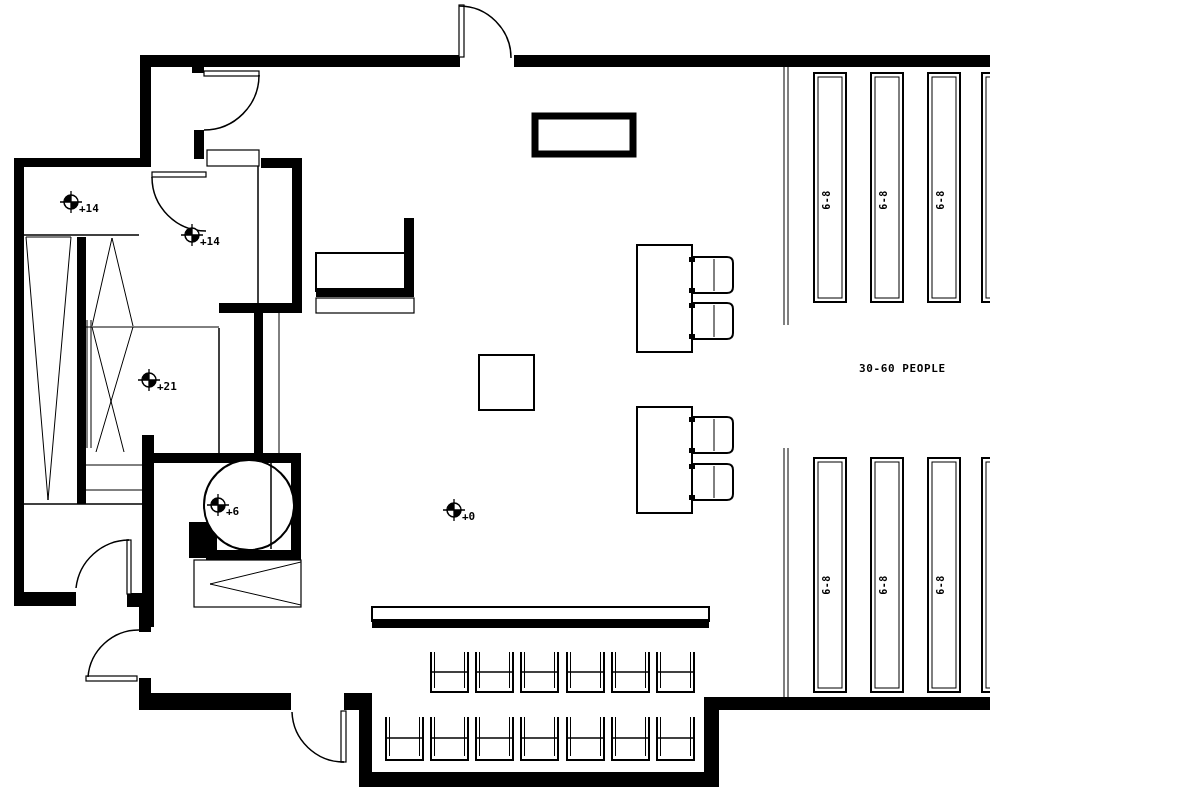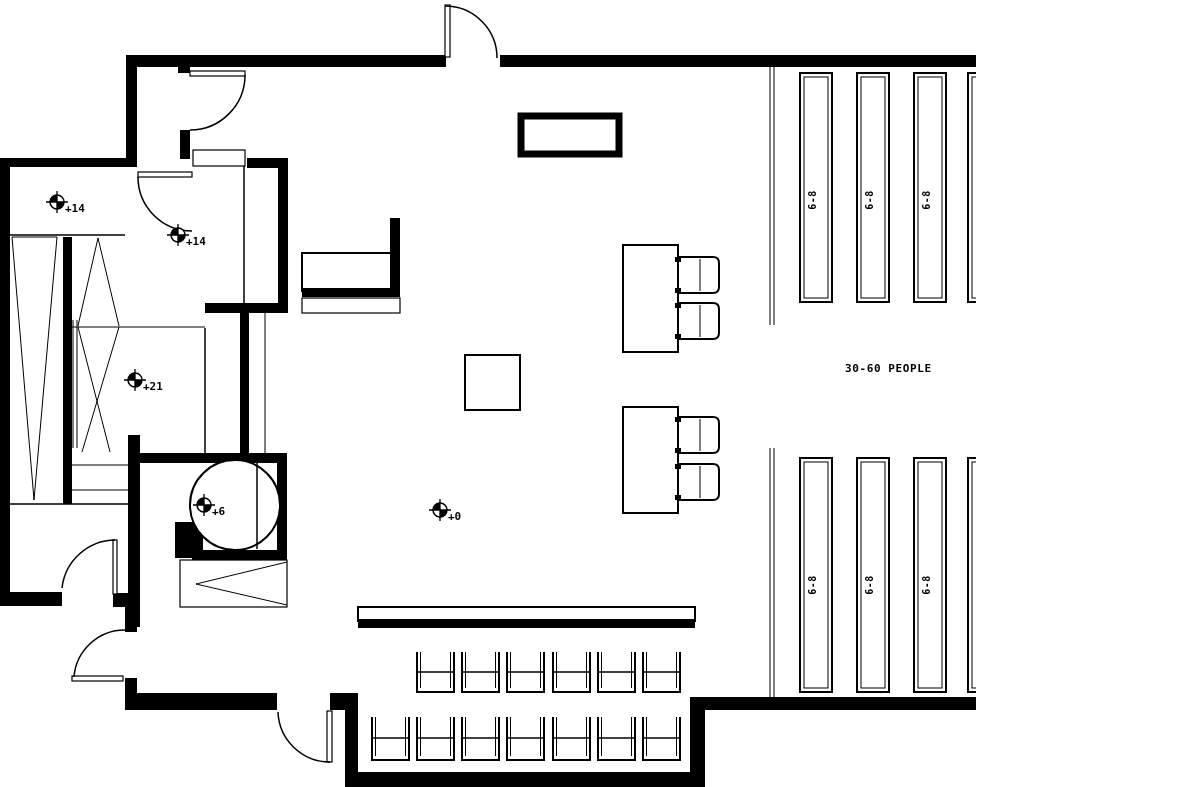--- a/index.html
+++ b/index.html
@@ -1,17 +1,17 @@
 <!DOCTYPE html>
 <html><head>
 <meta charset="utf-8">
 <title>Floor Plan</title>
 <style>
   html,body { margin:0; padding:0; background:#fff; }
-  .plan-wrap { position:relative; width:976px; height:787px; background:#ffffff; overflow:hidden; }
+  .plan-wrap { position:relative; width:976px; height:787px; background:#ffffff; overflow:hidden;padding-left:14px; }
   svg { display:block; }
   svg text { font-family:"DejaVu Sans Mono","Liberation Mono",monospace; font-weight:bold; fill:#000; }
   .marker-label { font-size:11px; }
   .seat-label { font-size:10px; letter-spacing:0.5px; }
   .cap-label { font-size:11px; letter-spacing:0.6px; }
   .w { fill:#000; stroke:none; }
   .ln { fill:none; stroke:#000; stroke-width:1; }
   .ln15 { fill:none; stroke:#000; stroke-width:1.5; }
   .furn { fill:#fff; stroke:#000; stroke-width:2; }
   .furn1 { fill:#fff; stroke:#000; stroke-width:1.2; }

